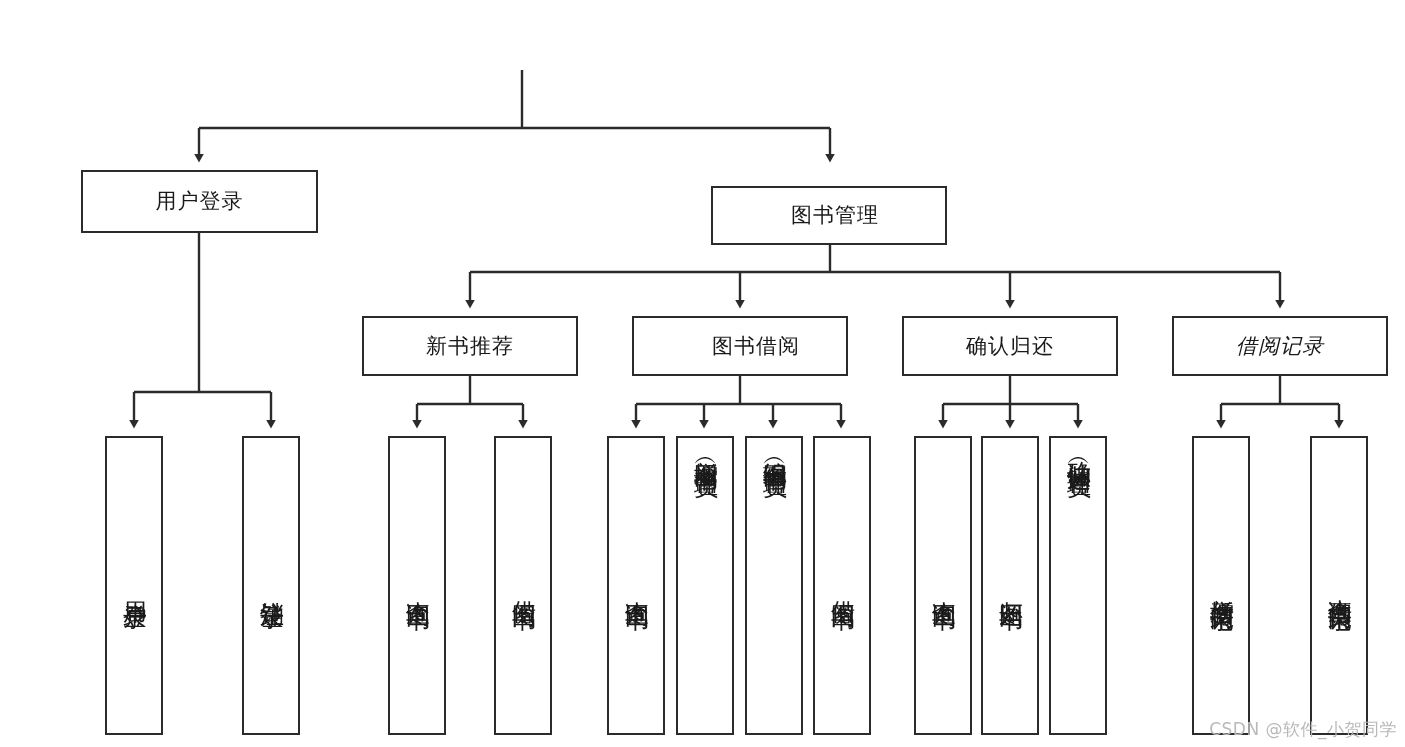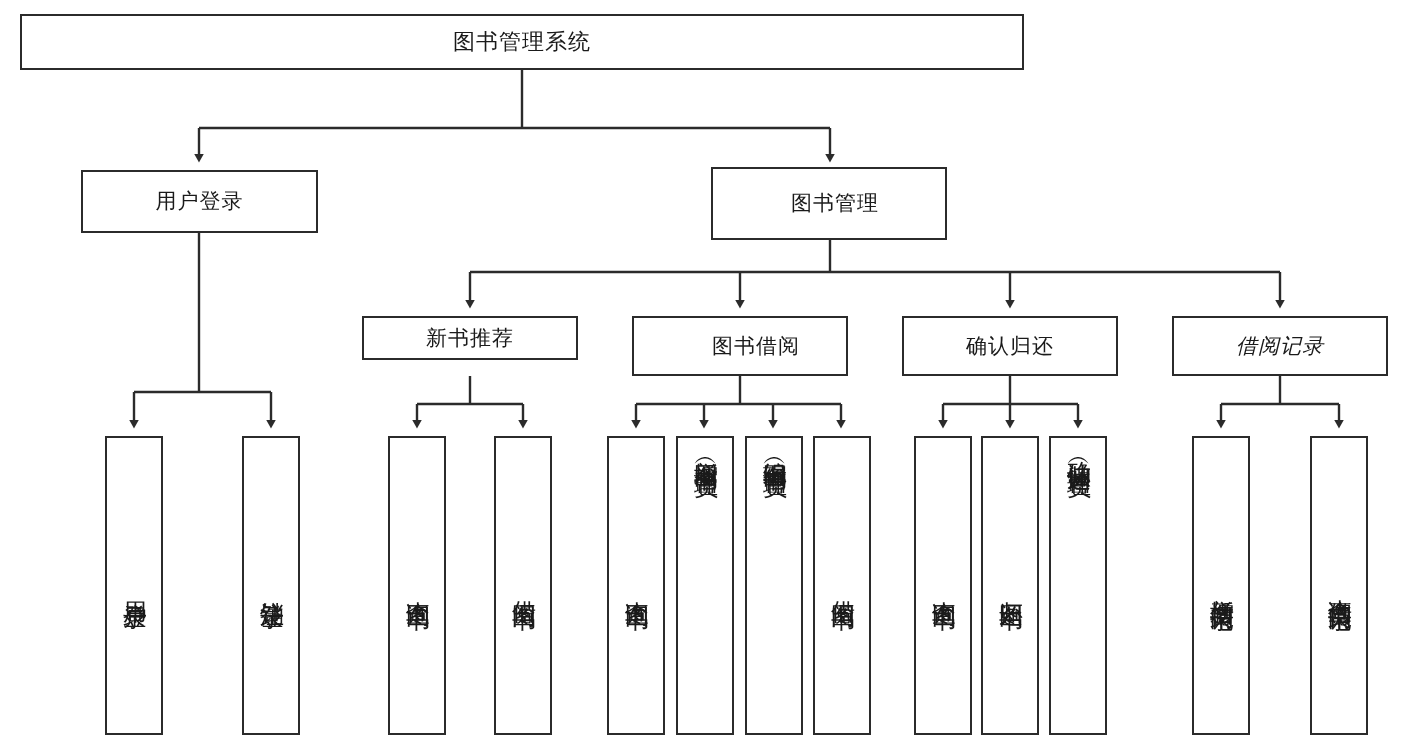--- a/index.html
+++ b/index.html
@@ -117,33 +117,30 @@
       <path d="M1010,404 L1010,424" marker-end="url(#arrow)"></path>
       <path d="M1078,404 L1078,424" marker-end="url(#arrow)"></path>
 
       <path d="M1280,376 L1280,404"></path>
       <path d="M1221,404 L1339,404"></path>
       <path d="M1221,404 L1221,424" marker-end="url(#arrow)"></path>
       <path d="M1339,404 L1339,424" marker-end="url(#arrow)"></path>
     </g>
   </svg>
 
-  <div class="node root" style="left:20px;top:14px;width:1004px;height:56px;">
-    <span class="label">图书管理系统</span>
-  </div>
 
   <div class="node level2" style="left:81px;top:170px;width:237px;height:63px;">
     <span class="label">用户登录</span>
   </div>
 
-  <div class="node level2" style="left:711px;top:167px;width:236px;height:73px;padding-left:12px;">
+  <div class="node level2" style="left:711px;top:186px;width:236px;height:59px;padding-left:12px;">
     <span class="label">图书管理</span>
   </div>
 
-  <div class="node level3" style="left:362px;top:316px;width:216px;height:44px;">
+  <div class="node level3" style="left:362px;top:316px;width:216px;height:60px;">
     <span class="label">新书推荐</span>
   </div>
 
   <div class="node level3" style="left:632px;top:316px;width:216px;height:60px;padding-left:32px;">
     <span class="label">图书借阅</span>
   </div>
 
   <div class="node level3" style="left:902px;top:316px;width:216px;height:60px;">
     <span class="label">确认归还</span>
   </div>
@@ -197,14 +194,15 @@
   </div>
 
   <div class="leaf center" style="left:1192px;top:436px;width:58px;height:299px;">
     <span class="vlabel">新增借阅记录</span>
   </div>
 
   <div class="leaf center" style="left:1310px;top:436px;width:58px;height:299px;">
     <span class="vlabel">查询借阅记录</span>
   </div>
 
+  <div class="watermark">CSDN @软件_小贺同学</div>
 
 </div>
 
 </body></html>

